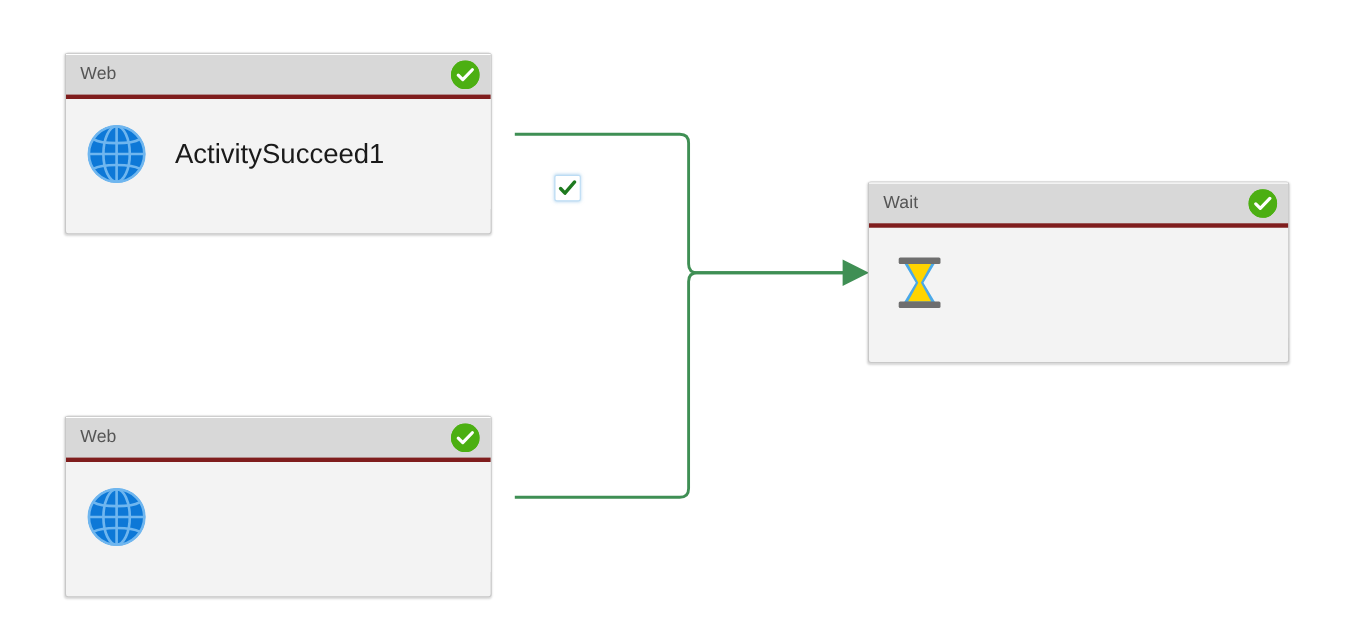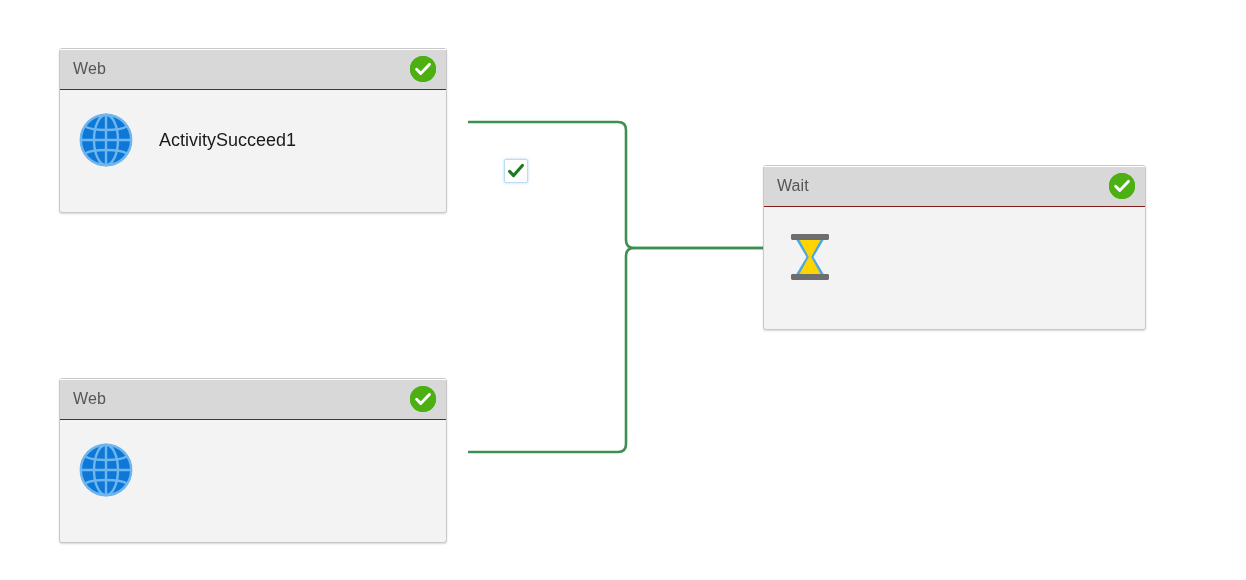--- a/index.html
+++ b/index.html
@@ -46,21 +46,21 @@
     position: absolute;
     left: 0; right: 0; top: 0;
     height: 1px;
     background: #ffffff;
   }
 
   .node-header {
     position: relative;
     height: 41px;
     background: #d8d8d8;
-    border-bottom: 1px solid #7f1d1d;
+    border-bottom: 4px solid #7f1d1d;
     display: flex;
     align-items: center;
     padding: 0 10px 0 13px;
     box-sizing: border-box;
   }
   .node-type {
     font-size: 16px;
     color: #555555;
     letter-spacing: 0.1px;
     line-height: 1;
@@ -90,21 +90,21 @@
   .node-icon {
     width: 56px;
     height: 56px;
     flex: 0 0 auto;
     display: flex;
     align-items: center;
     justify-content: center;
   }
   .node-icon svg { display: block; }
   .node-label {
-    font-size: 18px;
+    font-size: 25px;
     color: #1a1a1a;
     margin-left: 25px;
     line-height: 1;
     white-space: nowrap;
     font-weight: 400;
   }
 
   
   .port-check {
     position: absolute;
@@ -118,21 +118,21 @@
     display: flex;
     align-items: center;
     justify-content: center;
     z-index: 5;
   }
   .port-check svg { display: block; }
 
   
   #node-web-1 { left: 59px;  top: 48px;  width: 388px; height: 165px; }
   #node-web-2 { left: 59px;  top: 378px; width: 388px; height: 165px; }
-  #node-wait  { left: 763px; top: 165px; width: 383px; height: 165px; }
+  #node-wait  { left: 789px; top: 165px; width: 383px; height: 165px; }
 
   #port-web-1-success { left: 444px;  top: 110px; }
 </style>
 </head>
 <body>
 
 <div id="canvas">
 
   <svg id="connector-layer" width="1246" height="580" viewBox="0 0 1246 580" xmlns="http://www.w3.org/2000/svg">
 

